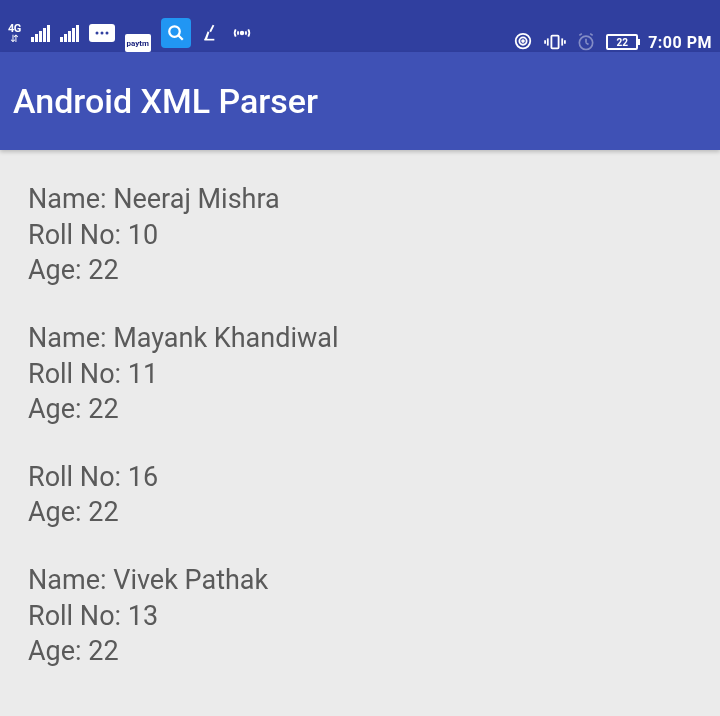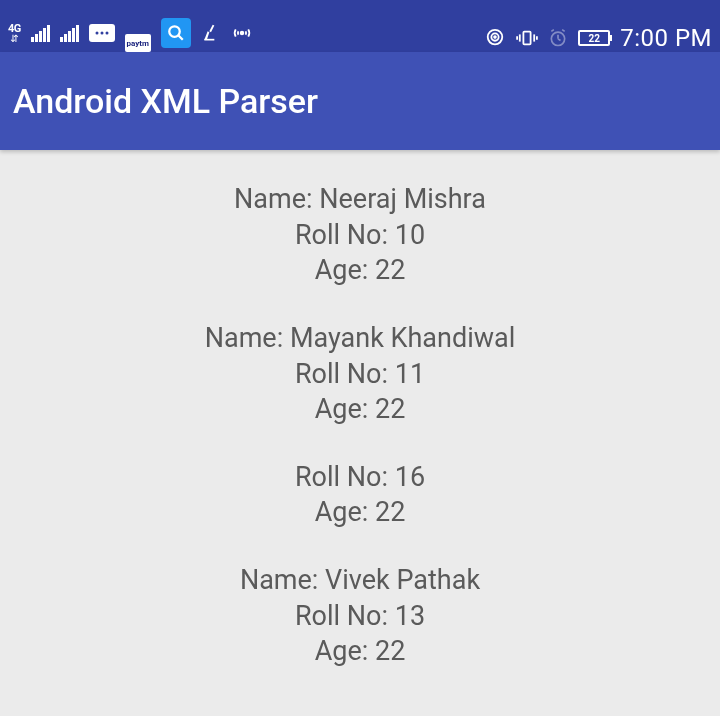--- a/index.html
+++ b/index.html
@@ -108,22 +108,22 @@
     .battery-box::after {
       content: '';
       position: absolute;
       right: -4px;
       top: 3px;
       width: 2px;
       height: 6px;
       background: #fff;
     }
     .clock {
-      font-size: 24px;
-      font-weight: 400;
+      font-size: 16px;
+      font-weight: 700;
       letter-spacing: 0.5px;
     }
     .alarm-off { opacity: 0.4; }
 
     .app-bar {
       height: 98px;
       background: #3f51b5;
       display: flex;
       align-items: center;
       padding: 0 13px;
@@ -137,21 +137,20 @@
     .content {
       padding: 32px 28px;
     }
     .record {
       margin-bottom: 32px;
     }
     .record p {
       color: #5a5a5a;
       font-size: 27px;
       line-height: 1.32;
-      text-align: center;
     }
   </style>
 </head>
 <body>
 
 <div class="status-bar">
   <div class="status-left">
     <div class="status-icon">
       <div style="display:flex;flex-direction:column;align-items:center;line-height:1;">
         <span class="fourg">4G</span>

